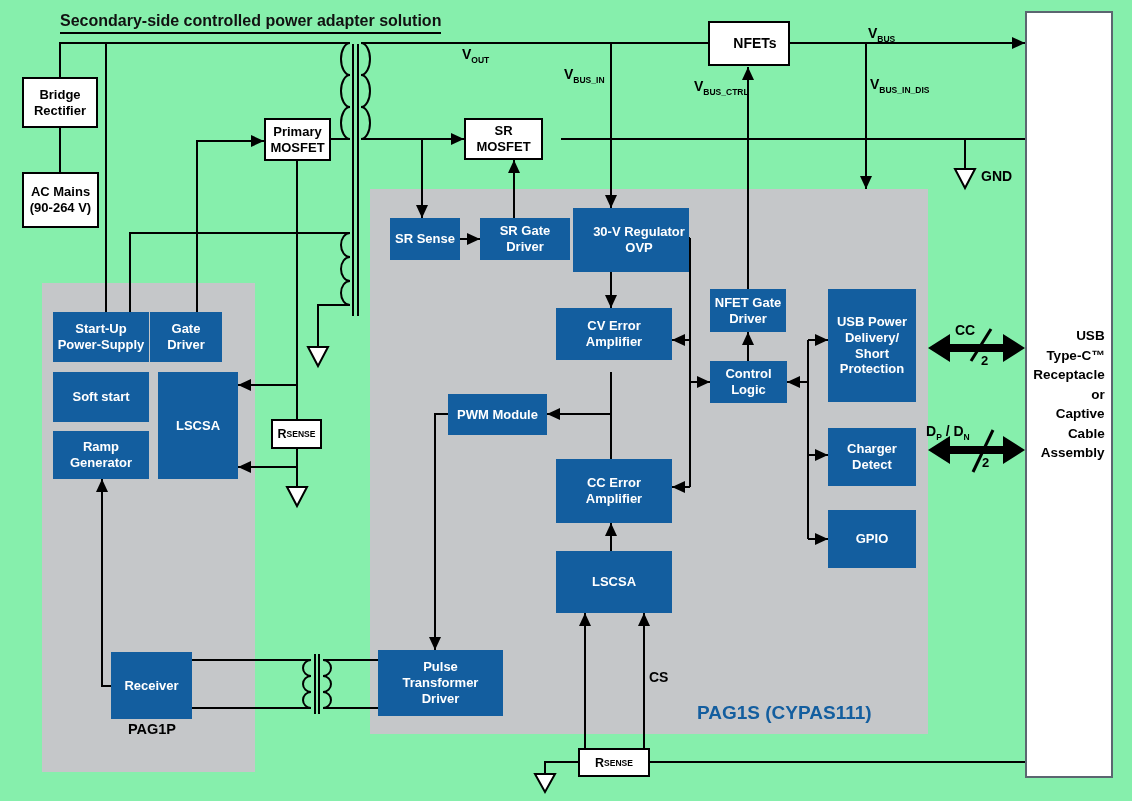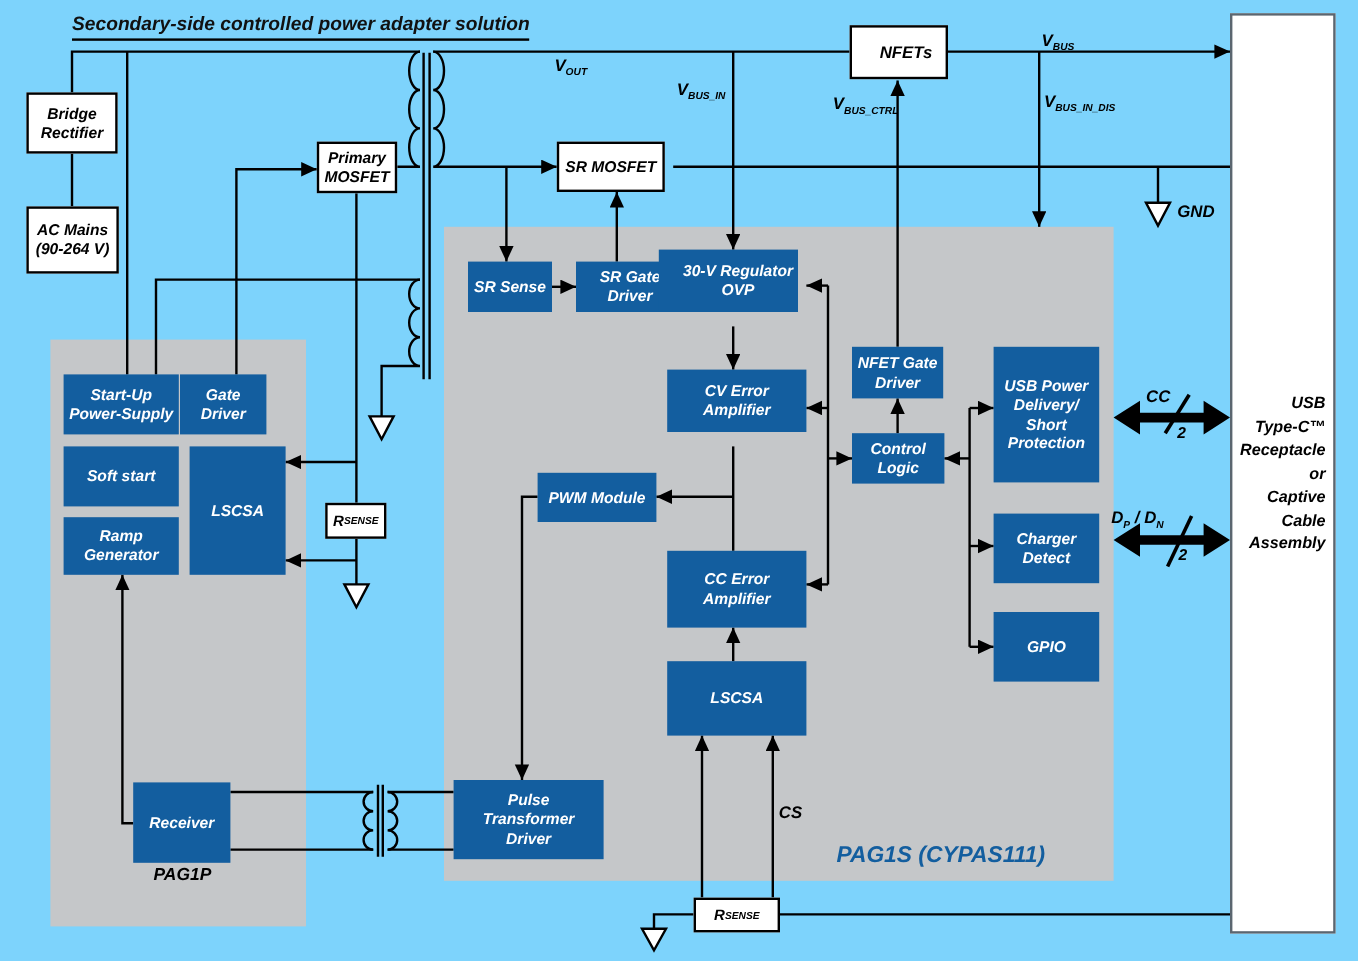--- a/index.html
+++ b/index.html
@@ -1,18 +1,18 @@
 <!DOCTYPE html>
 <html><head>
 <meta charset="utf-8">
 <style>
   html,body{margin:0;padding:0;background:#fff;}
   #canvas{
-    position:relative;width:1132px;height:801px;background:#7dd3fc;overflow:hidden;
-    font-family:"Liberation Sans",sans-serif;color:#111;font-style:italic;
+    position:relative;width:1132px;height:801px;background:#86efac;overflow:hidden;
+    font-family:"Liberation Sans",sans-serif;color:#111;
   }
   .panel{position:absolute;background:#C5C7C9;z-index:1;}
   #wires{position:absolute;left:0;top:0;z-index:2;pointer-events:none;}
   .box{
     position:absolute;z-index:3;display:flex;align-items:center;justify-content:center;
     text-align:center;font-weight:bold;font-size:13px;line-height:1.22;
     white-space:pre-line;box-sizing:border-box;
   }
   .white{background:#fff;border:2.5px solid #000;color:#000;}
   .blue{background:#135E9F;color:#fff;border:none;}
@@ -134,21 +134,21 @@
       <path d="M973,472 L993,430"></path>
     </g>
   </svg>
 
   <div class="box white" style="left:22px;top:77px;width:76px;height:51px;">Bridge
 Rectifier</div>
   <div class="box white" style="left:22px;top:172px;width:77px;height:56px;">AC Mains
 (90-264 V)</div>
   <div class="box white" style="left:264px;top:118px;width:67px;height:43px;">Primary
 MOSFET</div>
-  <div class="box white" style="left:464px;top:118px;width:90px;height:42px;">SR MOSFET</div>
+  <div class="box white" style="left:464px;top:118px;width:79px;height:42px;">SR MOSFET</div>
   <div class="box white" style="left:708px;top:21px;width:82px;height:45px;font-size:14px;padding-left:12px;">NFETs</div>
 
   <div class="rsense" style="left:271px;top:419px;width:51px;height:30px;">
     <span>R</span>
       <sub>SENSE</sub>
   </div>
   <div class="rsense" style="left:578px;top:748px;width:72px;height:29px;">
     <span>R</span>
       <sub>SENSE</sub>
   </div>
@@ -160,21 +160,21 @@
   <div class="box blue" style="left:53px;top:372px;width:96px;height:50px;">Soft start</div>
   <div class="box blue" style="left:158px;top:372px;width:80px;height:107px;">LSCSA</div>
   <div class="box blue" style="left:53px;top:431px;width:96px;height:48px;">Ramp
 Generator</div>
   <div class="box blue" style="left:111px;top:652px;width:81px;height:67px;">Receiver</div>
   <div class="panel-tag" style="left:106px;top:721px;width:92px;text-align:center;font-size:14.5px;color:#000;">PAG1P</div>
 
   <div class="box blue" style="left:390px;top:218px;width:70px;height:42px;">SR Sense</div>
   <div class="box blue" style="left:480px;top:218px;width:90px;height:42px;">SR Gate
 Driver</div>
-  <div class="box blue" style="left:549px;top:208px;width:116px;height:52px;padding-left:16px;">30-V Regulator
+  <div class="box blue" style="left:573px;top:208px;width:116px;height:64px;padding-left:16px;">30-V Regulator
 OVP</div>
   <div class="box blue" style="left:556px;top:308px;width:116px;height:52px;">CV Error
 Amplifier</div>
   <div class="box blue" style="left:448px;top:394px;width:99px;height:41px;">PWM Module</div>
   <div class="box blue" style="left:556px;top:459px;width:116px;height:64px;">CC Error
 Amplifier</div>
   <div class="box blue" style="left:556px;top:551px;width:116px;height:62px;">LSCSA</div>
   <div class="box blue" style="left:710px;top:289px;width:76px;height:43px;">NFET Gate
 Driver</div>
   <div class="box blue" style="left:710px;top:361px;width:77px;height:42px;">Control

